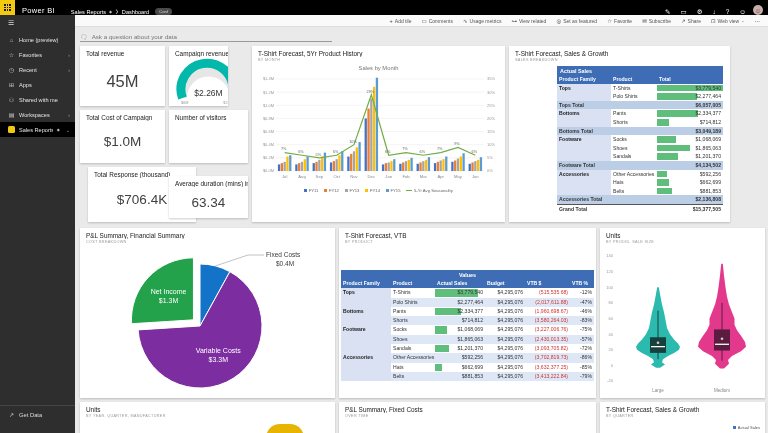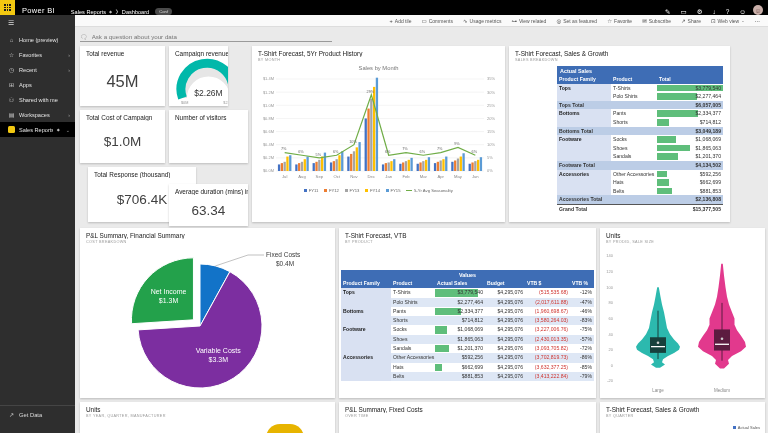--- a/index.html
+++ b/index.html
@@ -51,21 +51,21 @@
 .kpi{position:absolute;left:0;right:0;top:12px;bottom:2px;display:flex;align-items:center;justify-content:center;font-size:13.5px;color:#404040}
 #t-rev .kpi{font-size:16.5px}
 
 #t-rev{left:80px;top:46px;width:85px;height:60px}
 #t-gauge{left:169px;top:46px;width:59px;height:60px}
 #t-hist{left:252px;top:46px;width:253px;height:176px}
 #t-sales{left:509px;top:46px;width:221px;height:176px}
 #t-cost{left:80px;top:110px;width:85px;height:53px}
 #t-vis{left:169px;top:110px;width:79px;height:53px}
 #t-resp{left:88px;top:167px;width:108px;height:55px}
-#t-dur{left:169px;top:184px;width:79px;height:42px}
+#t-dur{left:169px;top:176px;width:79px;height:42px}
 #t-pie{left:80px;top:228px;width:255px;height:170px}
 #t-vtb{left:339px;top:228px;width:257px;height:170px}
 #t-violin{left:600px;top:228px;width:165px;height:170px}
 #t-units2{left:80px;top:402px;width:255px;height:60px}
 #t-pl2{left:339px;top:402px;width:257px;height:60px}
 #t-tsg2{left:600px;top:402px;width:165px;height:60px}
 
 #gauge-svg{position:absolute;left:2px;bottom:2px;width:75px;height:46px}
 #hist-title{text-align:center;font-size:5.8px;color:#777;margin-top:3px}
 #monthly-svg{display:block;margin-top:2px}

